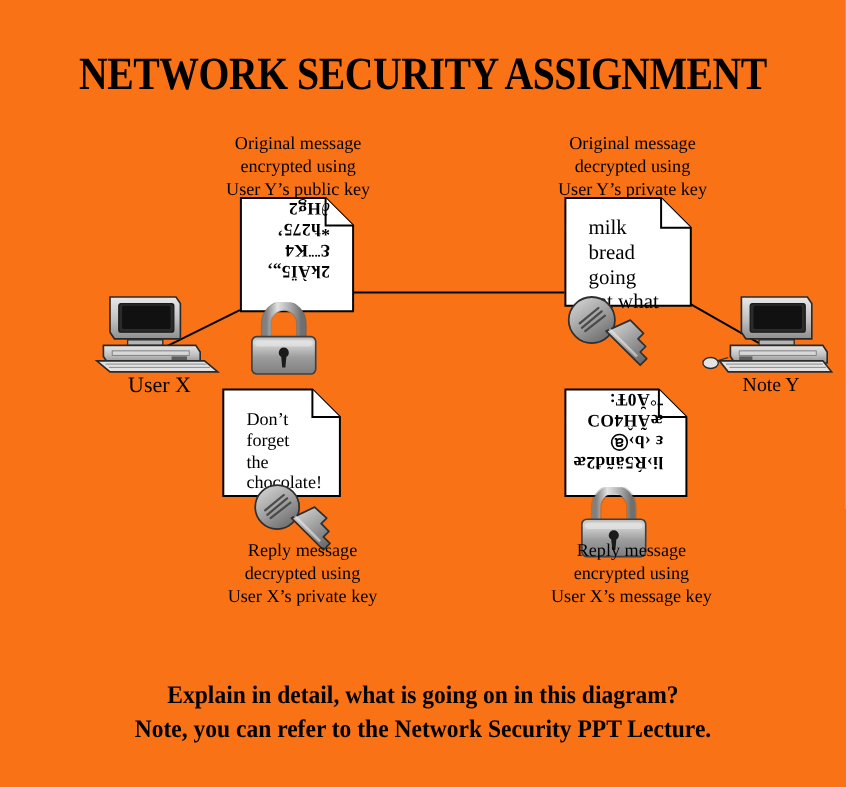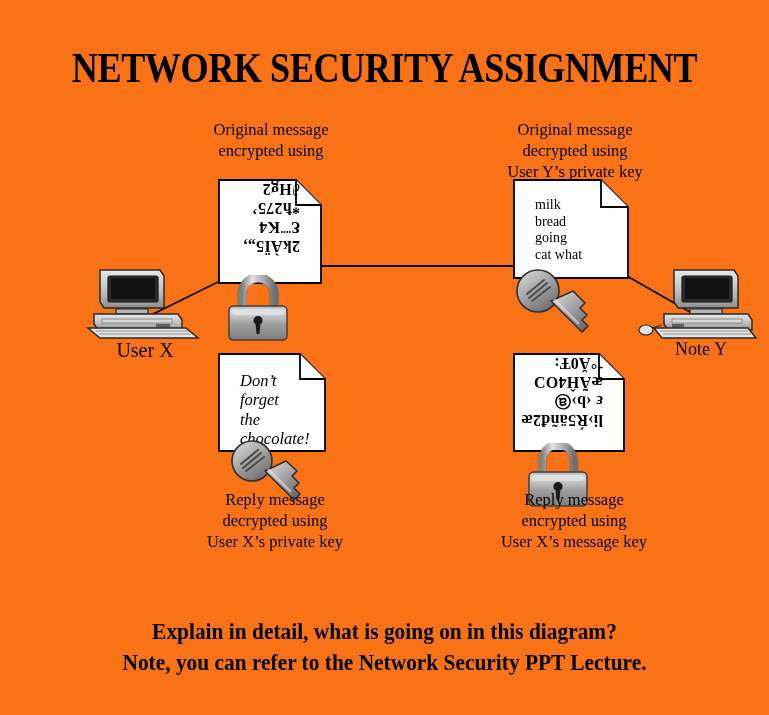--- a/index.html
+++ b/index.html
@@ -78,21 +78,21 @@
   .doc .text {
     position: absolute;
     left: 0;
     top: 0;
     width: 100%;
     box-sizing: border-box;
     font-family: "Liberation Serif", serif;
     line-height: 1.18;
   }
   .doc .text.plain {
-    font-size: 14px;
+    font-size: 19px;
     padding-left: 22px;
     padding-top: 18px;
   }
   .doc .text.plain.tight { font-size: 16.5px; }
   .doc .text.cipher {
     font-size: 16px;
     padding-left: 20px;
     padding-top: 16px;
     transform: rotate(180deg);
     transform-origin: center center;
@@ -122,20 +122,21 @@
     <line x1="145" y1="318" x2="218" y2="282" stroke="#000" stroke-width="1.8"></line>
 
     <line x1="320" y1="266" x2="513" y2="266" stroke="#000" stroke-width="1.8"></line>
 
     <line x1="627" y1="276" x2="690" y2="312" stroke="#000" stroke-width="1.8"></line>
   </svg>
 
   <div class="caption" style="left:161px; top:120px; width:220px;">
     <div>Original message</div>
     <div>encrypted using</div>
+    <div>User Y’s public key</div>
   </div>
 
   <div class="caption" style="left:460px; top:120px; width:230px;">
     <div>Original message</div>
     <div>decrypted using</div>
     <div>User Y’s private key</div>
   </div>
 
   <div class="doc" style="left:218px; top:179px; width:102px; height:103px;">
     <svg class="outline" width="104" height="105" viewBox="0 0 104 105">
@@ -255,21 +256,21 @@
           <path d="M27,66 L115,66"></path>
       </g>
       <ellipse cx="10" cy="62" rx="7" ry="5" fill="#e4e4e4" stroke="#2a2a2a" stroke-width="1.2"></ellipse>
       <path d="M16,60 L26,57" stroke="#2a2a2a" stroke-width="1.1" fill="none"></path>
     </svg>
   </div>
   <div class="caption" style="left:640px; top:338px; width:122px; font-size:18px;">
     <div>Note Y</div>
   </div>
 
-  <div class="doc" style="left:218px; top:353px; width:106px; height:97px;font-style:italic;">
+  <div class="doc" style="left:202px; top:353px; width:106px; height:97px;">
     <svg class="outline" width="108" height="99" viewBox="0 0 108 99">
       <path d="M1,1 L82,1 L107,26 L107,98 L1,98 Z" fill="#ffffff" stroke="#000000" stroke-width="1.8"></path>
       <path d="M82,1 L82,26 L107,26" fill="#ffffff" stroke="#000000" stroke-width="1.8"></path>
     </svg>
     <div class="text plain tight">
       <div>Don’t</div>
       <div>forget</div>
       <div>the</div>
       <div>chocolate!</div>
     </div>

